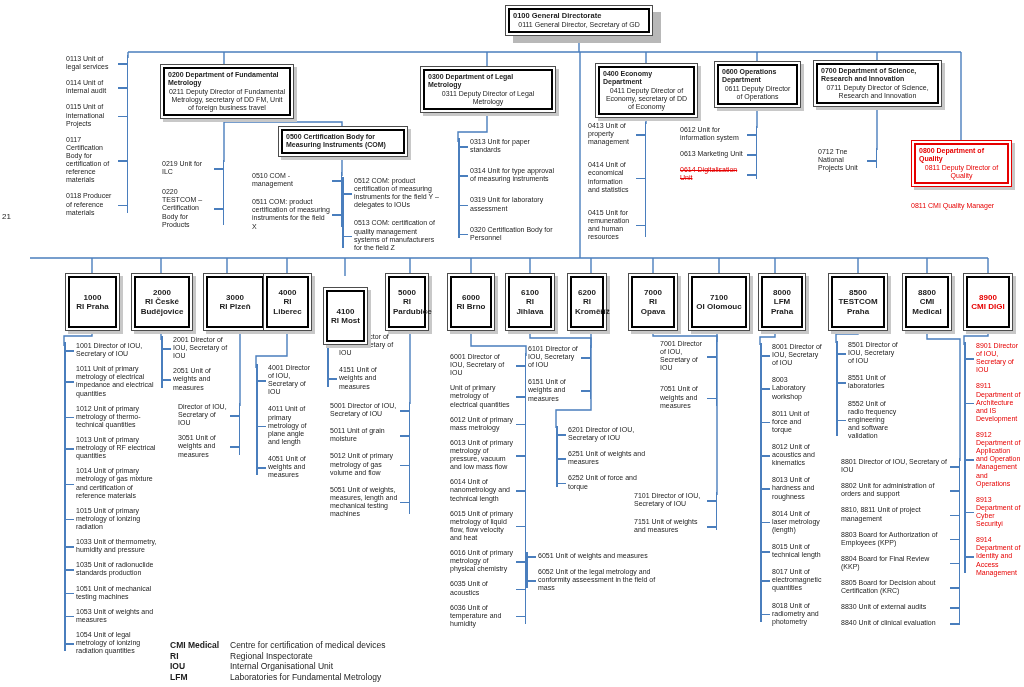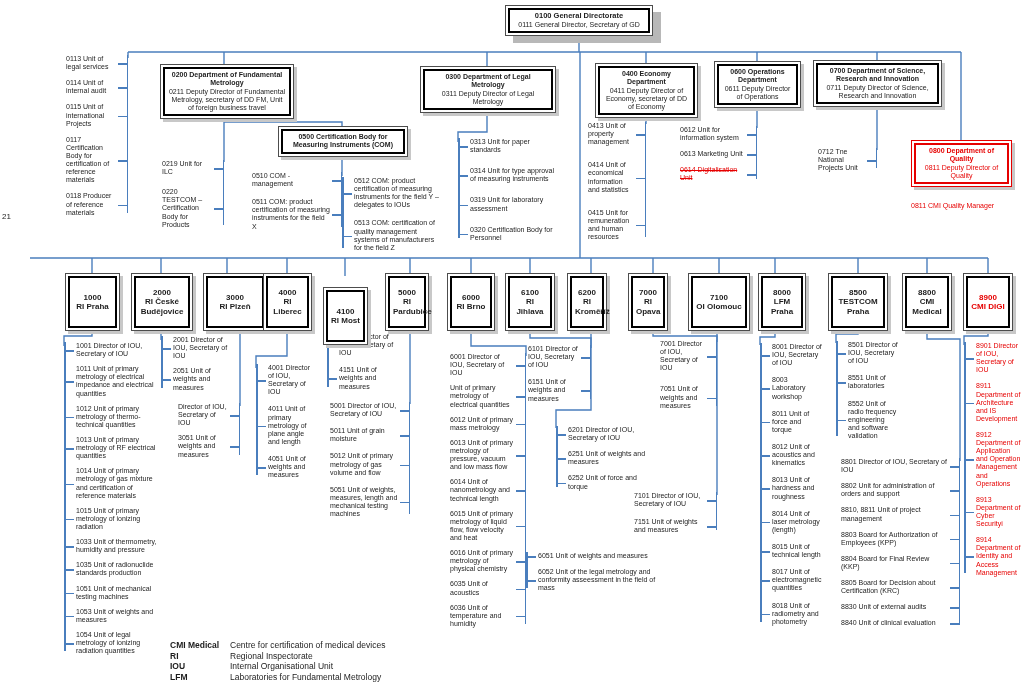--- a/index.html
+++ b/index.html
@@ -12,21 +12,21 @@
     position:relative;width:1024px;height:687px;background:#fff;overflow:hidden;
     font-family:"Liberation Sans",sans-serif;color:var(--ink);
   }
   svg.wires{position:absolute;left:0;top:0;z-index:0;}
   
   .box{
     position:absolute;z-index:3;background:#fff;border:1px solid #4d4d4d;
     padding:2px;box-shadow:3px 3px 0 #c8c8c8;box-sizing:border-box;
   }
   .box .inner{border:2px solid #000;padding:2px 3px;background:#fff;}
-  .btitle{font-size:7px;font-weight:bold;text-align:center;line-height:1.18;}
+  .btitle{font-size:7px;font-weight:bold;text-align:left;line-height:1.18;}
   .bsub{font-size:7px;text-align:center;line-height:1.18;}
   .root-box{box-shadow:8px 7px 0 #b8b8b8;}
   .root-box .btitle{font-size:7.5px;}
   .rbox .inner{height:44px;display:flex;flex-direction:column;justify-content:center;}
   .rcode,.rname{font-size:8px;font-weight:bold;text-align:center;line-height:1.15;}
   .redbox{border-color:var(--red);}
   .redbox .inner{border-color:var(--red);}
   .redbox .btitle,.redbox .bsub{color:var(--red);}
   .redtext .rcode,.redtext .rname{color:var(--red);}
   
@@ -251,21 +251,21 @@
         <div class="rcode">6100</div>
         <div class="rname">RI Jihlava</div>
       </div>
   </div>
   <div class="box rbox" style="left:567px;top:273px;width:40px;">
     <div class="inner">
         <div class="rcode">6200</div>
         <div class="rname">RI Kroměříž</div>
       </div>
   </div>
-  <div class="box rbox" style="left:628px;top:273px;width:40px;">
+  <div class="box rbox" style="left:628px;top:273px;width:50px;">
     <div class="inner">
         <div class="rcode">7000</div>
         <div class="rname">RI Opava</div>
       </div>
   </div>
   <div class="box rbox" style="left:688px;top:273px;width:62px;">
     <div class="inner">
         <div class="rcode">7100</div>
         <div class="rname">OI Olomouc</div>
       </div>

